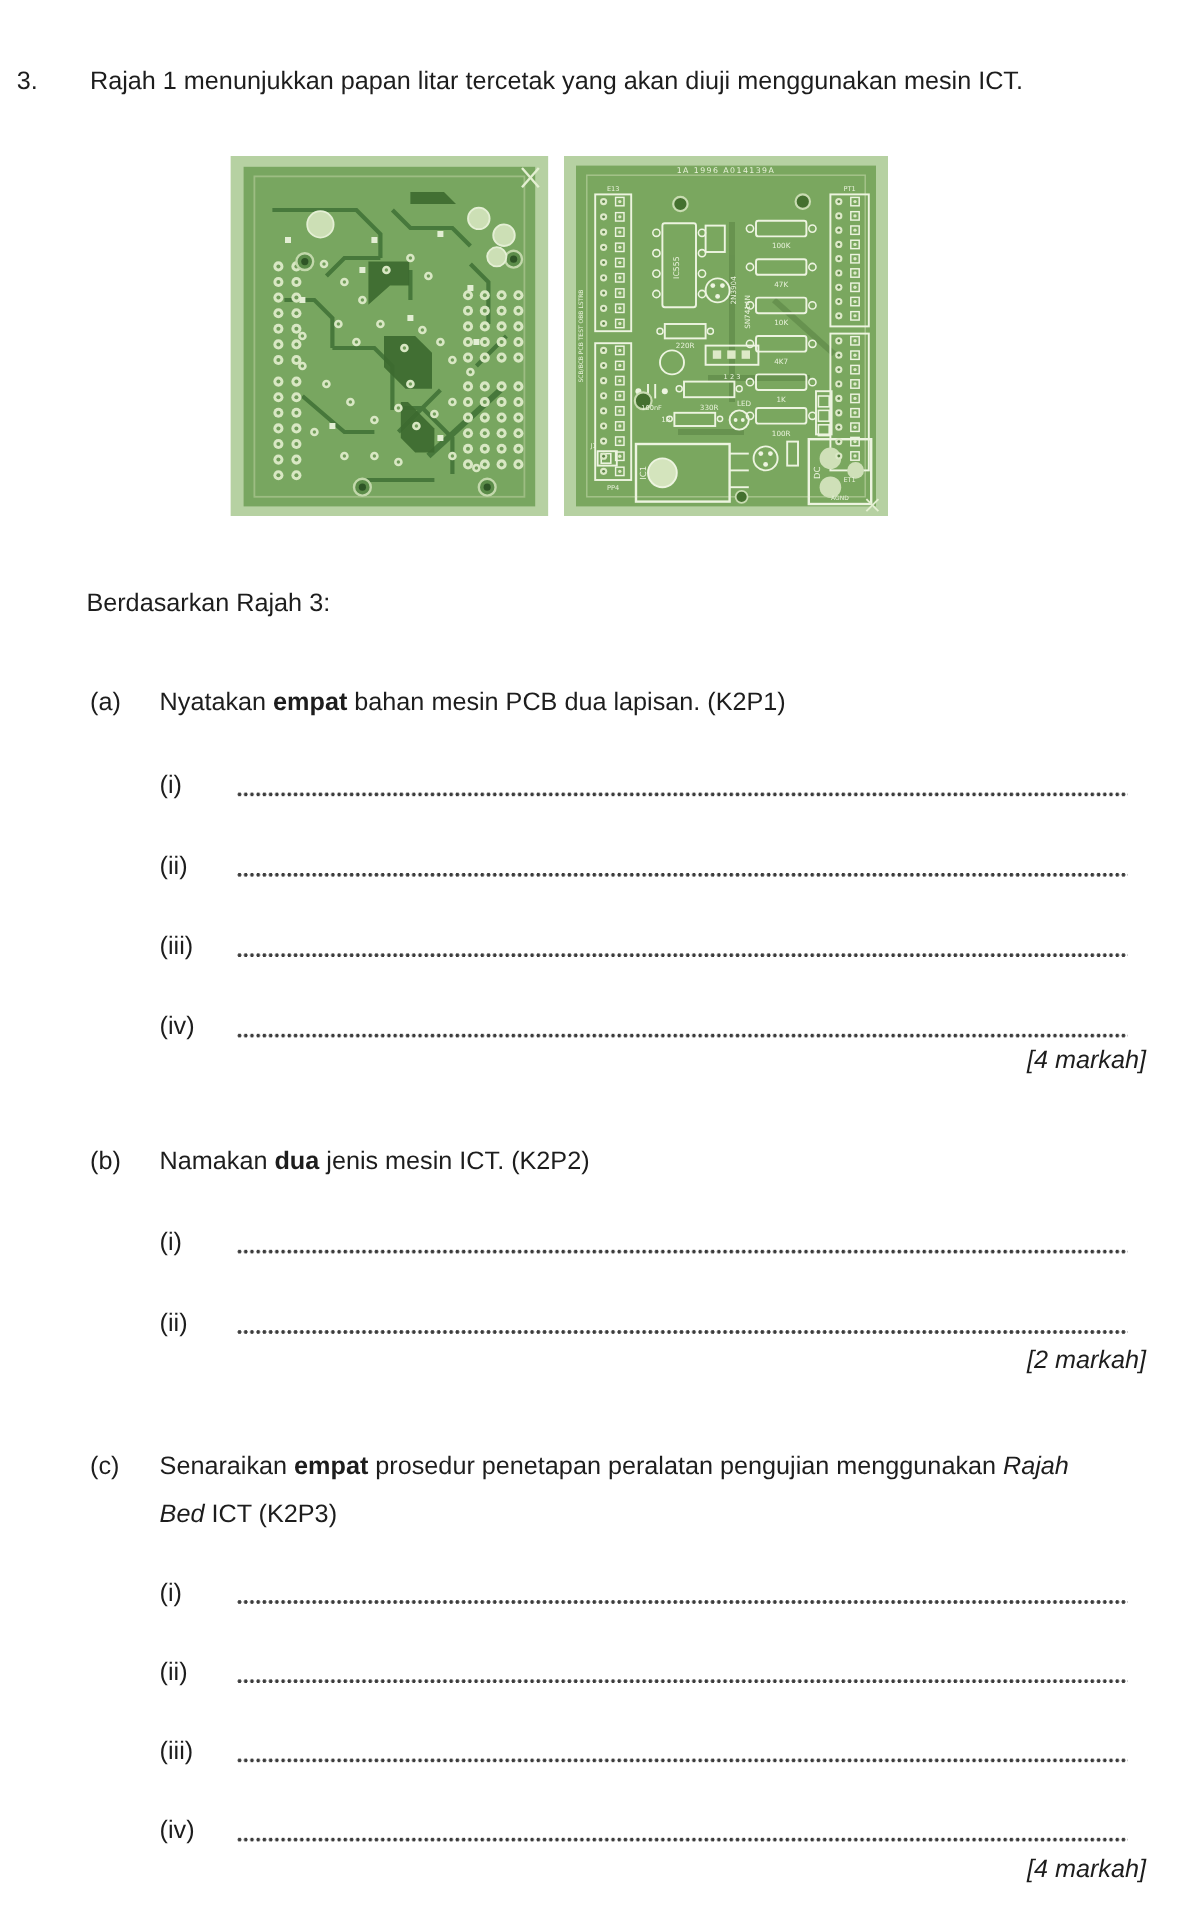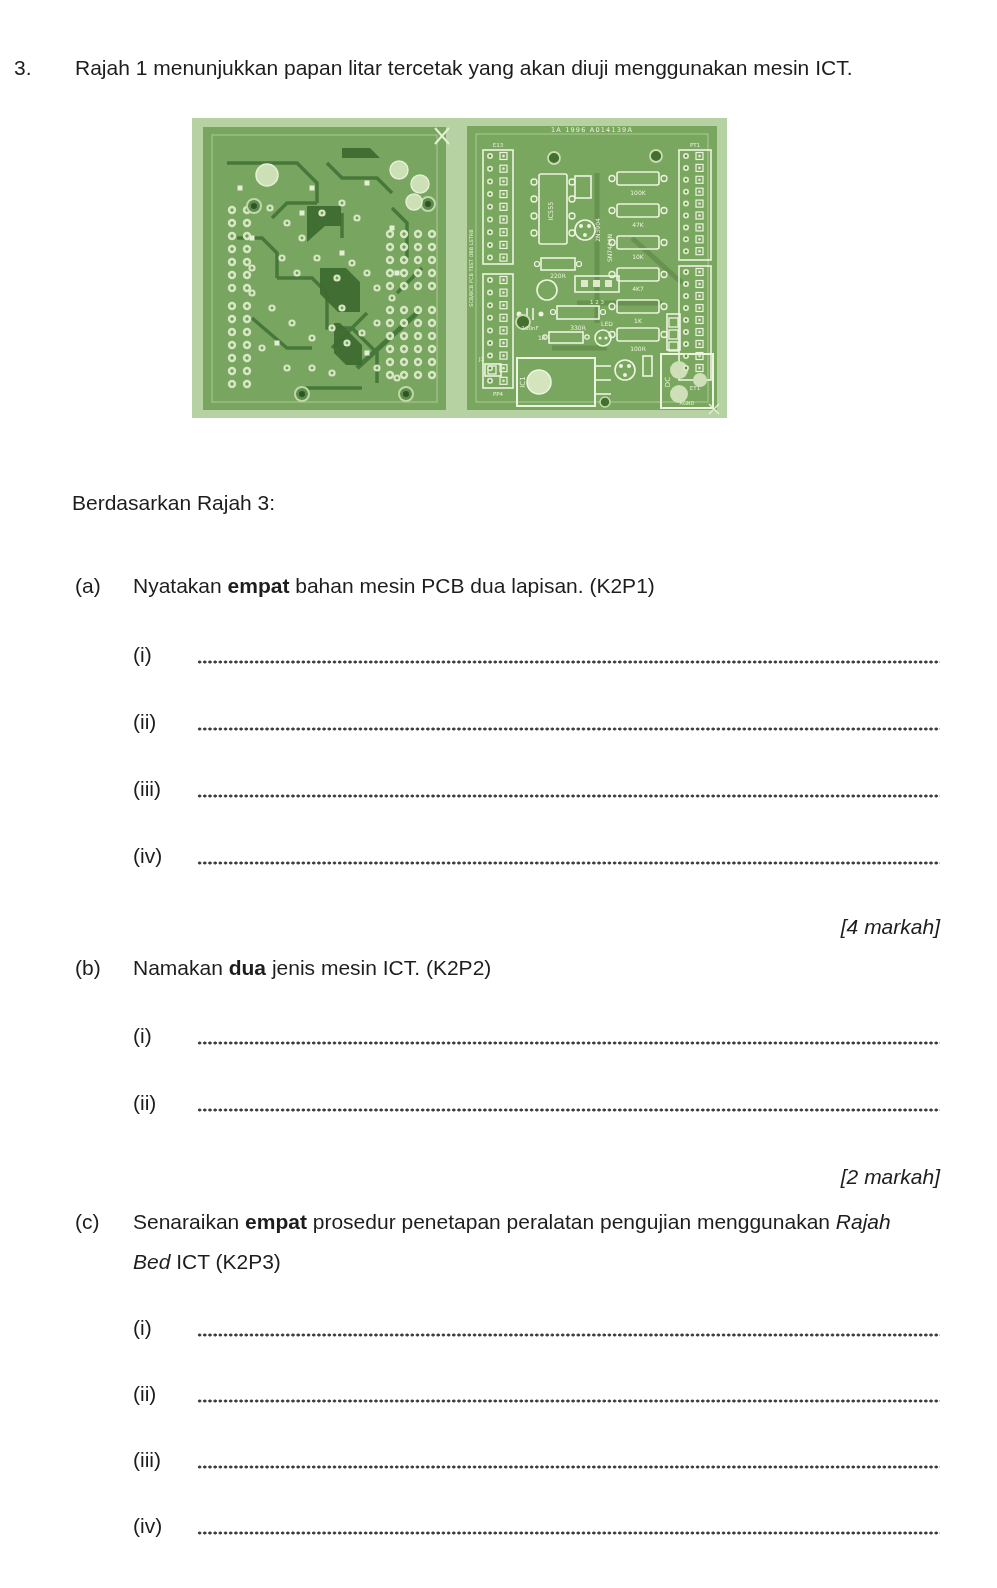--- a/index.html
+++ b/index.html
@@ -3,40 +3,40 @@
 <meta charset="utf-8">
 <style>
   html,body { margin:0; padding:0; background:#ffffff; }
   .page {
     position:relative; width:997px; height:1588px; background:#ffffff;
     font-family:"Liberation Sans", sans-serif; font-size:21px; color:#1d1d1d;
     overflow:hidden;
   }
   .intro { position:absolute; top:56px; left:14px; right:20px; display:flex; }
   .qnum  { flex:0 0 61px; }
-  .figure { position:absolute; top:118px; left:192px; display:flex; }
+  .figure { position:absolute; top:130px; left:192px; display:flex; gap:13px; }
   .figure svg { display:block; }
   .figure text { font-family:"DejaVu Sans", sans-serif; }
   .caption { position:absolute; top:450px; left:0; width:978px; text-align:center; }
   .based   { position:absolute; top:491px; left:72px; }
   .part-head { position:absolute; left:75px; right:40px; display:flex; }
   #head-a { top:574px; }
   #head-b { top:956px; }
   #head-c { top:1202px; line-height:40px; }
   .part-label { flex:0 0 58px; }
   .part-q { flex:1; max-width:830px; }
   .arow { position:absolute; left:133px; right:57px; display:flex; height:26px; }
   .rn   { flex:0 0 64px; }
   .dotline { flex:1; position:relative; }
   .dotline::after {
     content:""; position:absolute; left:0; right:0; bottom:4px; height:6px;
     background-image: radial-gradient(circle at 2.6px 3px, #3c3c3c 1.35px, transparent 1.75px);
     background-size:5.2px 6px; background-repeat:repeat-x;
   }
-  .marks { position:absolute; right:57px; font-style:italic;margin-top:43px; }
+  .marks { position:absolute; right:42px; font-style:italic; }
   #a-i{top:643px} #a-ii{top:710px} #a-iii{top:777px} #a-iv{top:844px} #a-marks{top:872px}
   #b-i{top:1024px} #b-ii{top:1091px} #b-marks{top:1122px}
   #c-i{top:1316px} #c-ii{top:1382px} #c-iii{top:1448px} #c-iv{top:1514px} #c-marks{top:1546px}
 </style>
 </head>
 <body>
 
 <div class="page">
 
   <div class="intro">

